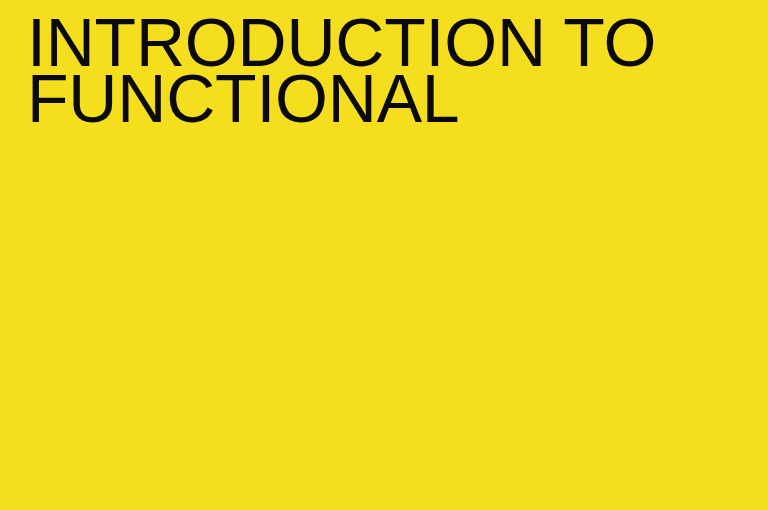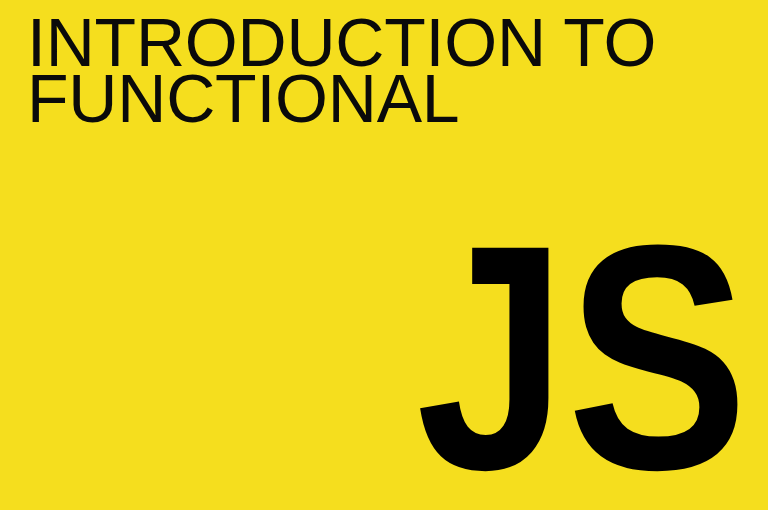--- a/index.html
+++ b/index.html
@@ -64,19 +64,14 @@
 </head>
 <body>
 
 <div id="slide">
 
   <div id="title-block">
     <span class="title-line">INTRODUCTION TO</span>
     <span class="title-line">FUNCTIONAL</span>
   </div>
 
-  <div id="js-logo">
-    <svg viewBox="0 0 340 290" preserveAspectRatio="xMidYMid meet">
-      <text class="js-glyph" x="0" y="272" font-size="320" textLength="332" lengthAdjust="spacingAndGlyphs">JS</text>
-    </svg>
-  </div>
 
 </div>
 
 </body></html>

